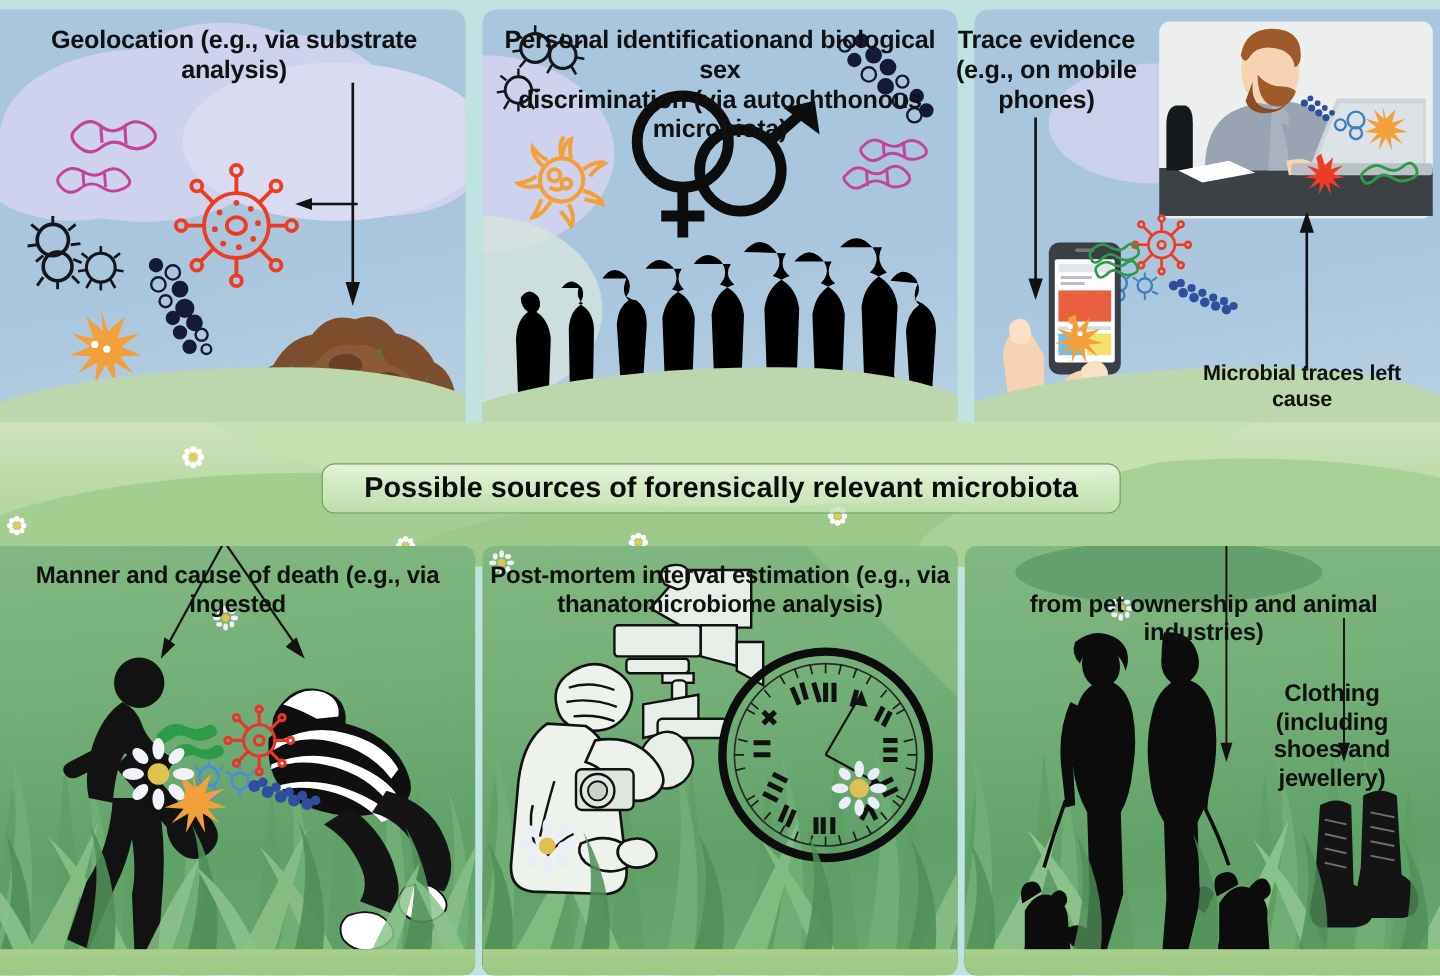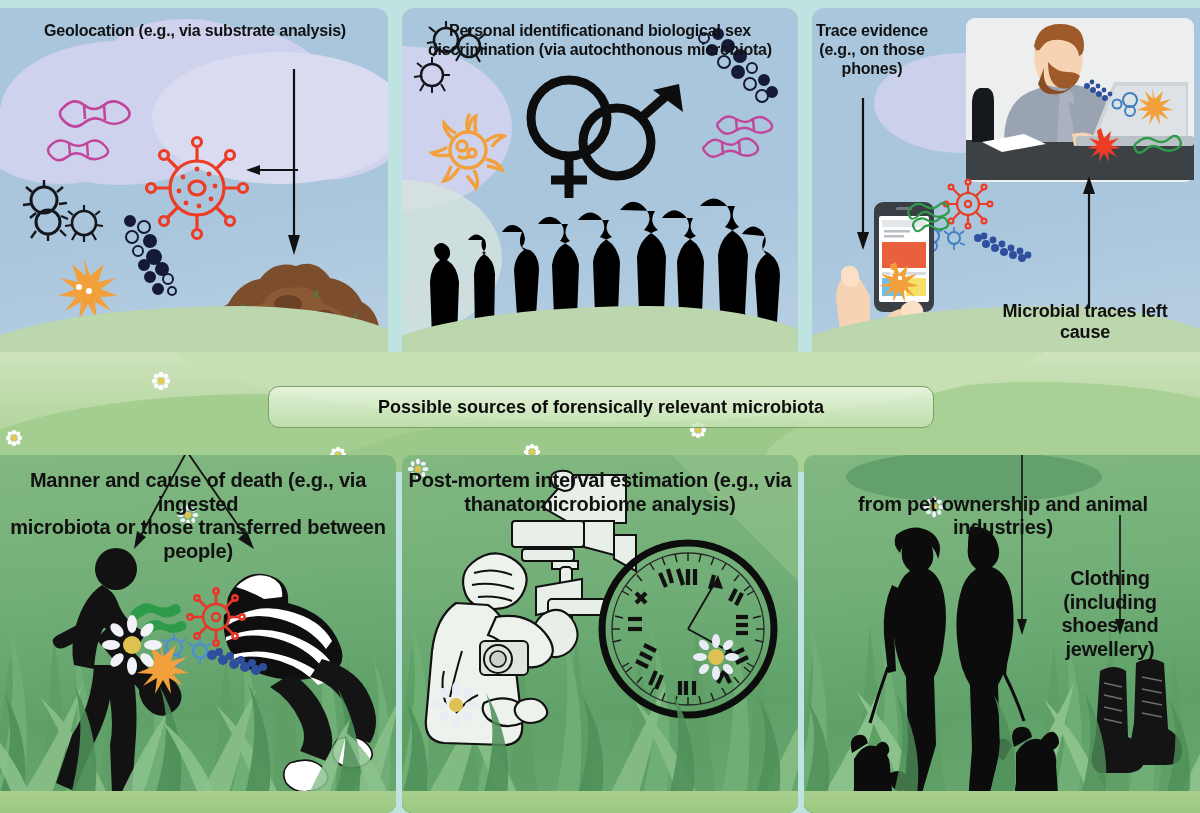--- a/index.html
+++ b/index.html
@@ -8,21 +8,21 @@
 
   
   .abs{position:absolute;}
   .panel{position:absolute;overflow:hidden;}
   .caption{
     position:absolute;z-index:40;text-align:center;
     font-weight:bold;color:#111;line-height:1.18;
     font-family:"Liberation Sans",sans-serif;
     letter-spacing:-.2px;
   }
-  .cap-top{font-size:16px;}
+  .cap-top{font-size:21px;}
   .cap-bot{font-size:20px;}
 
   
   #topband{position:absolute;left:0;top:0;width:1200px;height:360px;background:#bfe3e0;}
   .tpanel{top:8px;height:352px;border-radius:12px 12px 0 0;overflow:hidden;
           background:linear-gradient(170deg,#a9c6dd 0%,#a9c6dd 58%,#b9d0e2 100%);}
   #tp1{left:0;width:388px;border-radius:0 12px 0 0;}
   #tp2{left:402px;width:396px;border-radius:12px;}
   #tp3{left:812px;width:388px;border-radius:12px 0 0 0;}
   .tpanel .greenfloor{position:absolute;left:-10%;bottom:-6px;width:120%;height:60px;
@@ -31,21 +31,21 @@
   
   #midband{position:absolute;left:0;top:352px;width:1200px;height:120px;
      background:linear-gradient(180deg,#cfe3bd 0%,#bbd9a6 45%,#a6cf93 100%);overflow:hidden;}
   .hill{position:absolute;border-radius:50%;}
   #banner{
     position:absolute;left:268px;top:386px;width:664px;height:40px;z-index:45;
     border:1.6px solid #7aa06a;border-radius:11px;
     background:linear-gradient(180deg,rgba(233,245,223,.88),rgba(196,226,178,.80));
     display:flex;align-items:center;justify-content:center;
   }
-  #banner span{font-size:18px;font-weight:bold;color:#0c0c0c;white-space:nowrap;}
+  #banner span{font-size:24px;font-weight:bold;color:#0c0c0c;white-space:nowrap;}
 
   
   #botband{position:absolute;left:0;top:455px;width:1200px;height:358px;}
   .bpanel{top:0;height:358px;overflow:hidden;border-radius:10px;
     background:linear-gradient(175deg,#82b882 0%,#72ae77 38%,#5fa169 70%,#6aa870 100%);}
   #bp1{left:0;width:396px;border-radius:0 10px 10px 0;}
   #bp2{left:402px;width:396px;}
   #bp3{left:804px;width:396px;border-radius:10px 0 0 10px;}
   .bfloor{position:absolute;left:0;bottom:0;width:100%;height:22px;
     background:linear-gradient(180deg,#a9cf8d,#9cc881);}
@@ -504,21 +504,21 @@
 
     <div class="caption cap-top" style="left:10px;top:22px;width:370px">
       <span>Geolocation (e.g., via substrate analysis)</span>
     </div>
     <div class="caption cap-top" style="left:412px;top:22px;width:376px">
       <span>Personal identificationand biological sex</span><br>
       <span>discrimination (via autochthonous microbiota)</span>
     </div>
     <div class="caption cap-top" style="left:792px;top:22px;width:160px">
       <span>Trace evidence</span><br>
-      <span>(e.g., on those</span><br>
+      <span>(e.g., on mobile</span><br>
       <span>phones)</span>
     </div>
     <div class="caption cap-top" style="left:980px;top:301px;width:210px;font-size:18px">
       <span>Microbial traces left</span><br>
       <span>cause</span>
     </div>
   </div>
 
   <div id="midband">
     <div class="hill" style="left:-60px;top:42px;width:640px;height:170px;background:#a4cd90;"></div>
@@ -1100,21 +1100,20 @@
           <path d="M180 150 q26 -74 10 -118 q32 54 16 118 Z"></path>
           <path d="M272 150 q24 -78 8 -122 q32 58 18 122 Z"></path>
           <path d="M356 150 q26 -72 8 -116 q32 54 18 116 Z"></path>
         </g>
       </svg>
       <div class="bfloor"></div>
     </div>
 
     <div class="caption cap-bot" style="left:6px;top:14px;width:384px">
       <span>Manner and cause of death (e.g., via ingested</span><br>
-      <span>microbiota or those transferred between people)</span>
     </div>
     <div class="caption cap-bot" style="left:408px;top:14px;width:384px">
       <span>Post-mortem interval estimation (e.g., via</span><br>
       <span>thanatomicrobiome analysis)</span>
     </div>
     <div class="caption cap-bot" style="left:810px;top:14px;width:386px">
       <br>
       <span>from pet ownership and animal industries)</span>
     </div>
     <div class="caption cap-bot" style="left:1022px;top:112px;width:176px">

